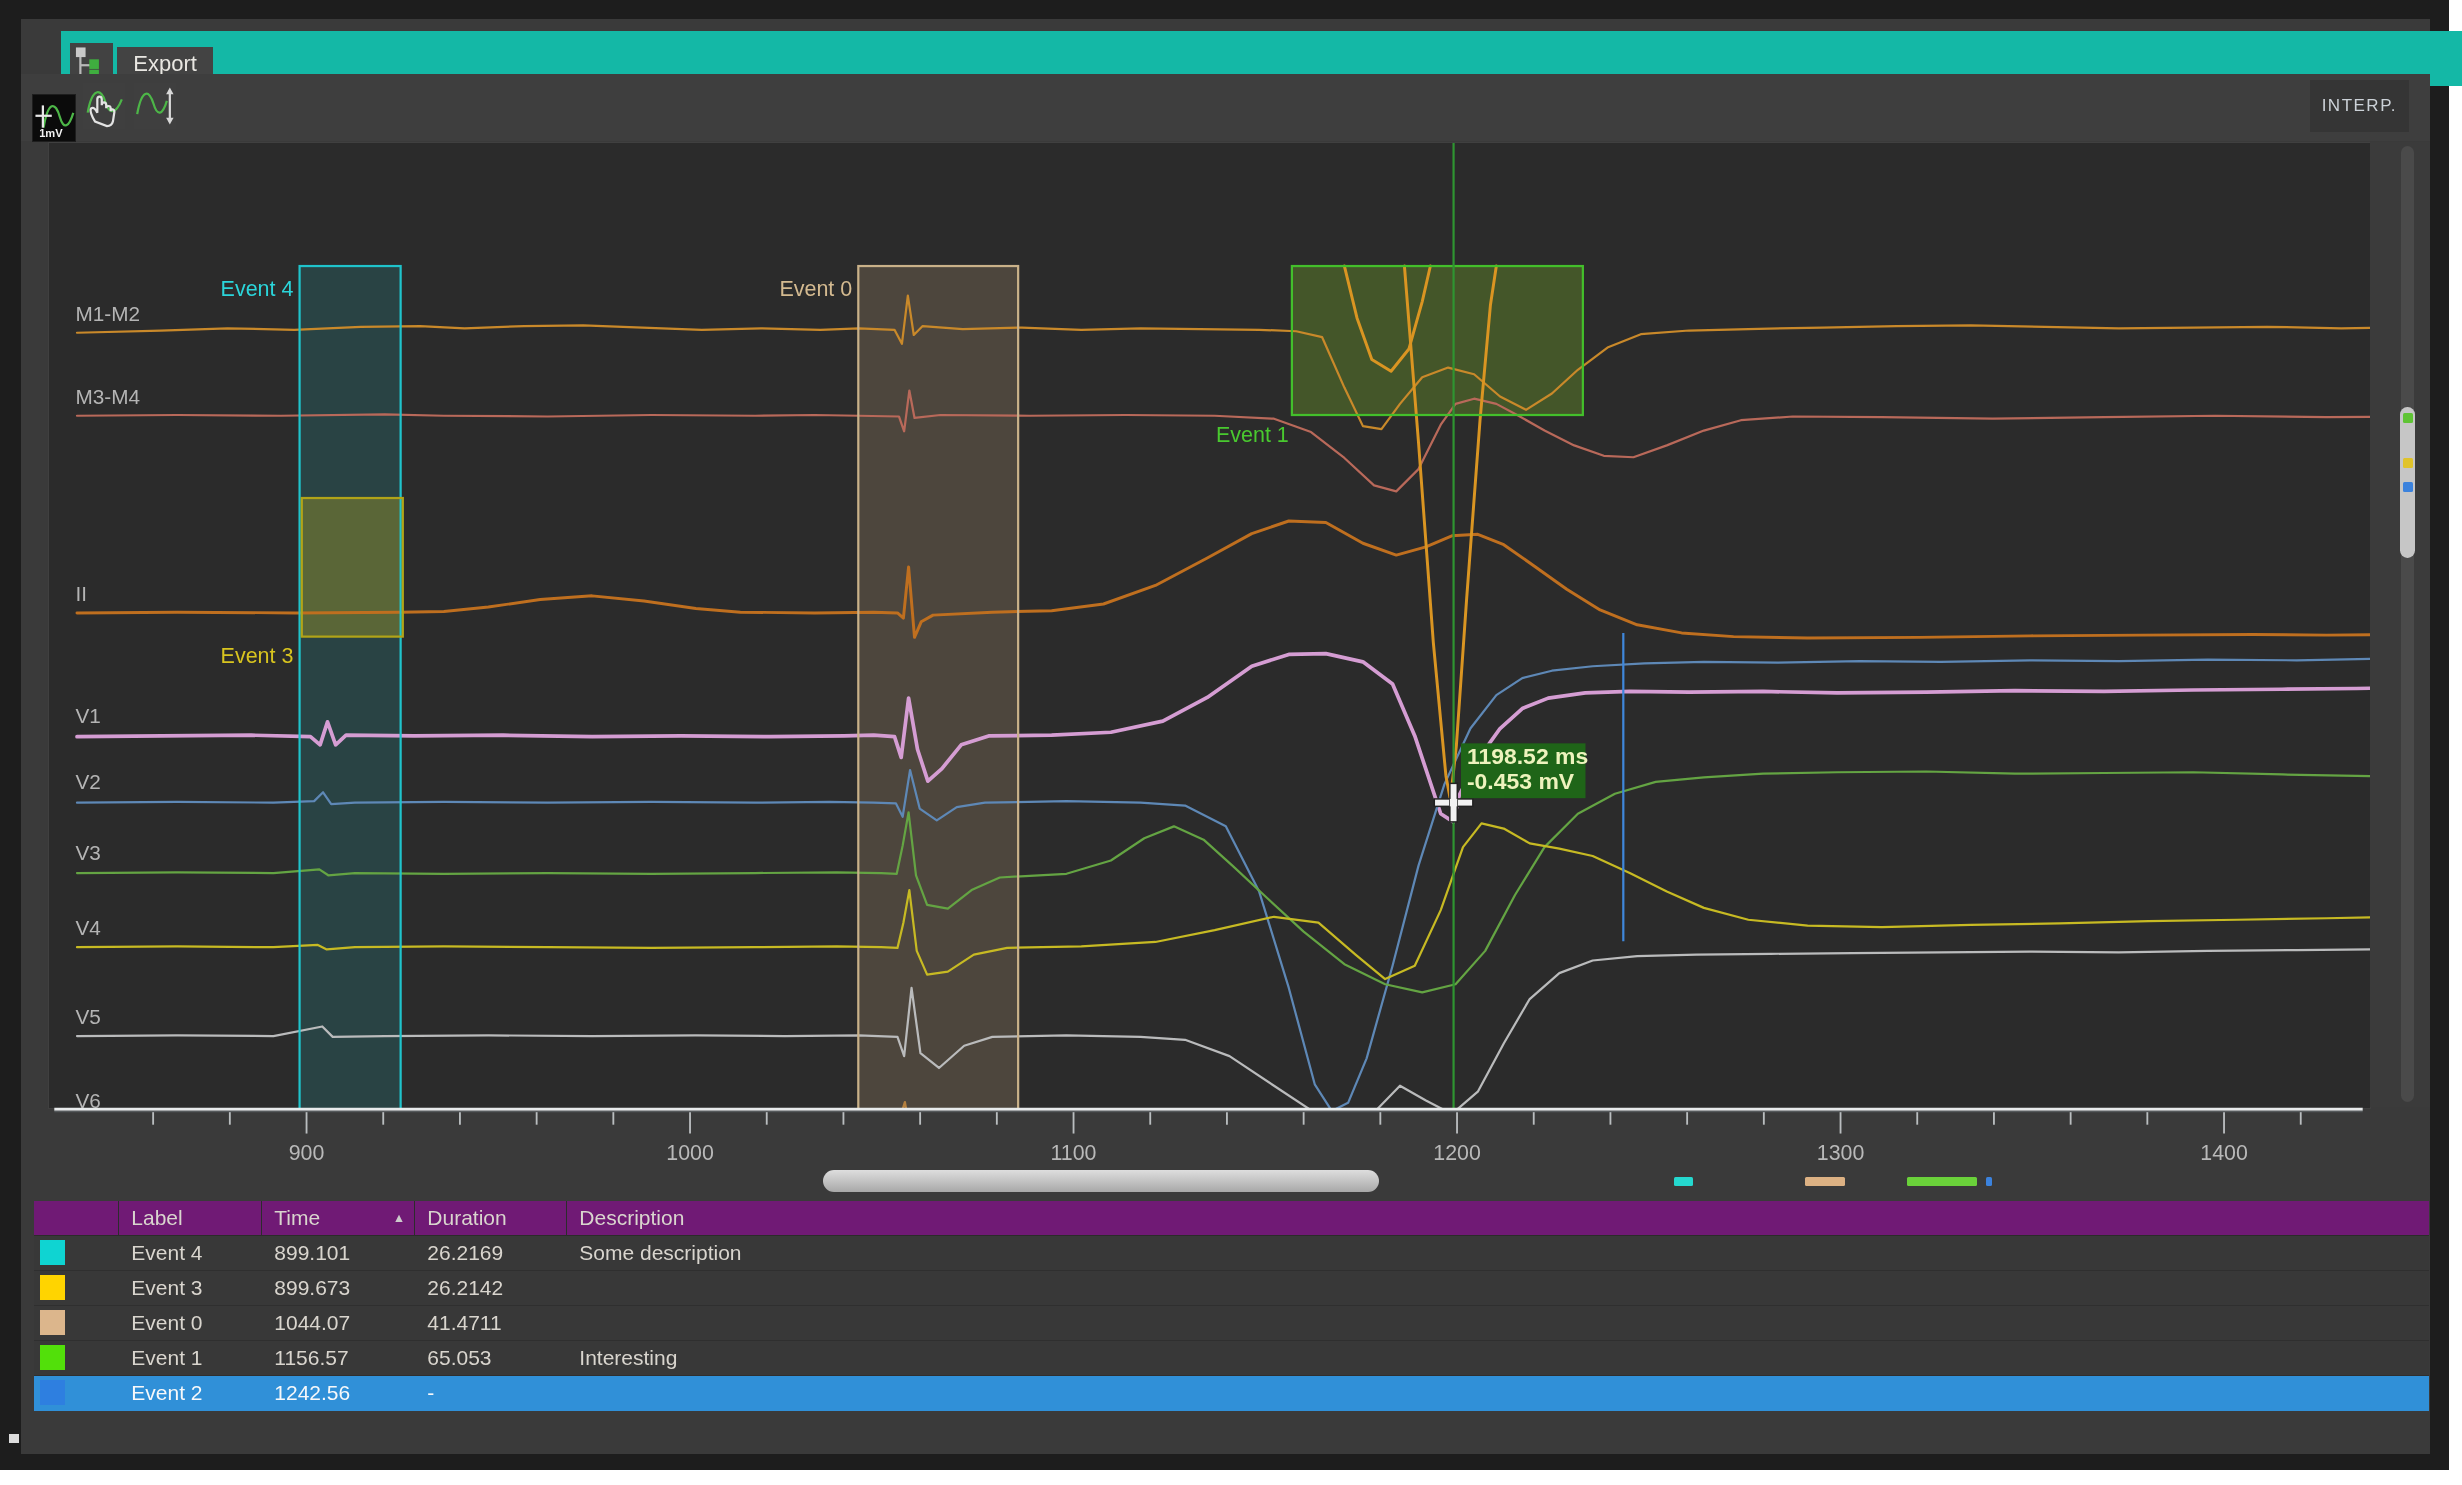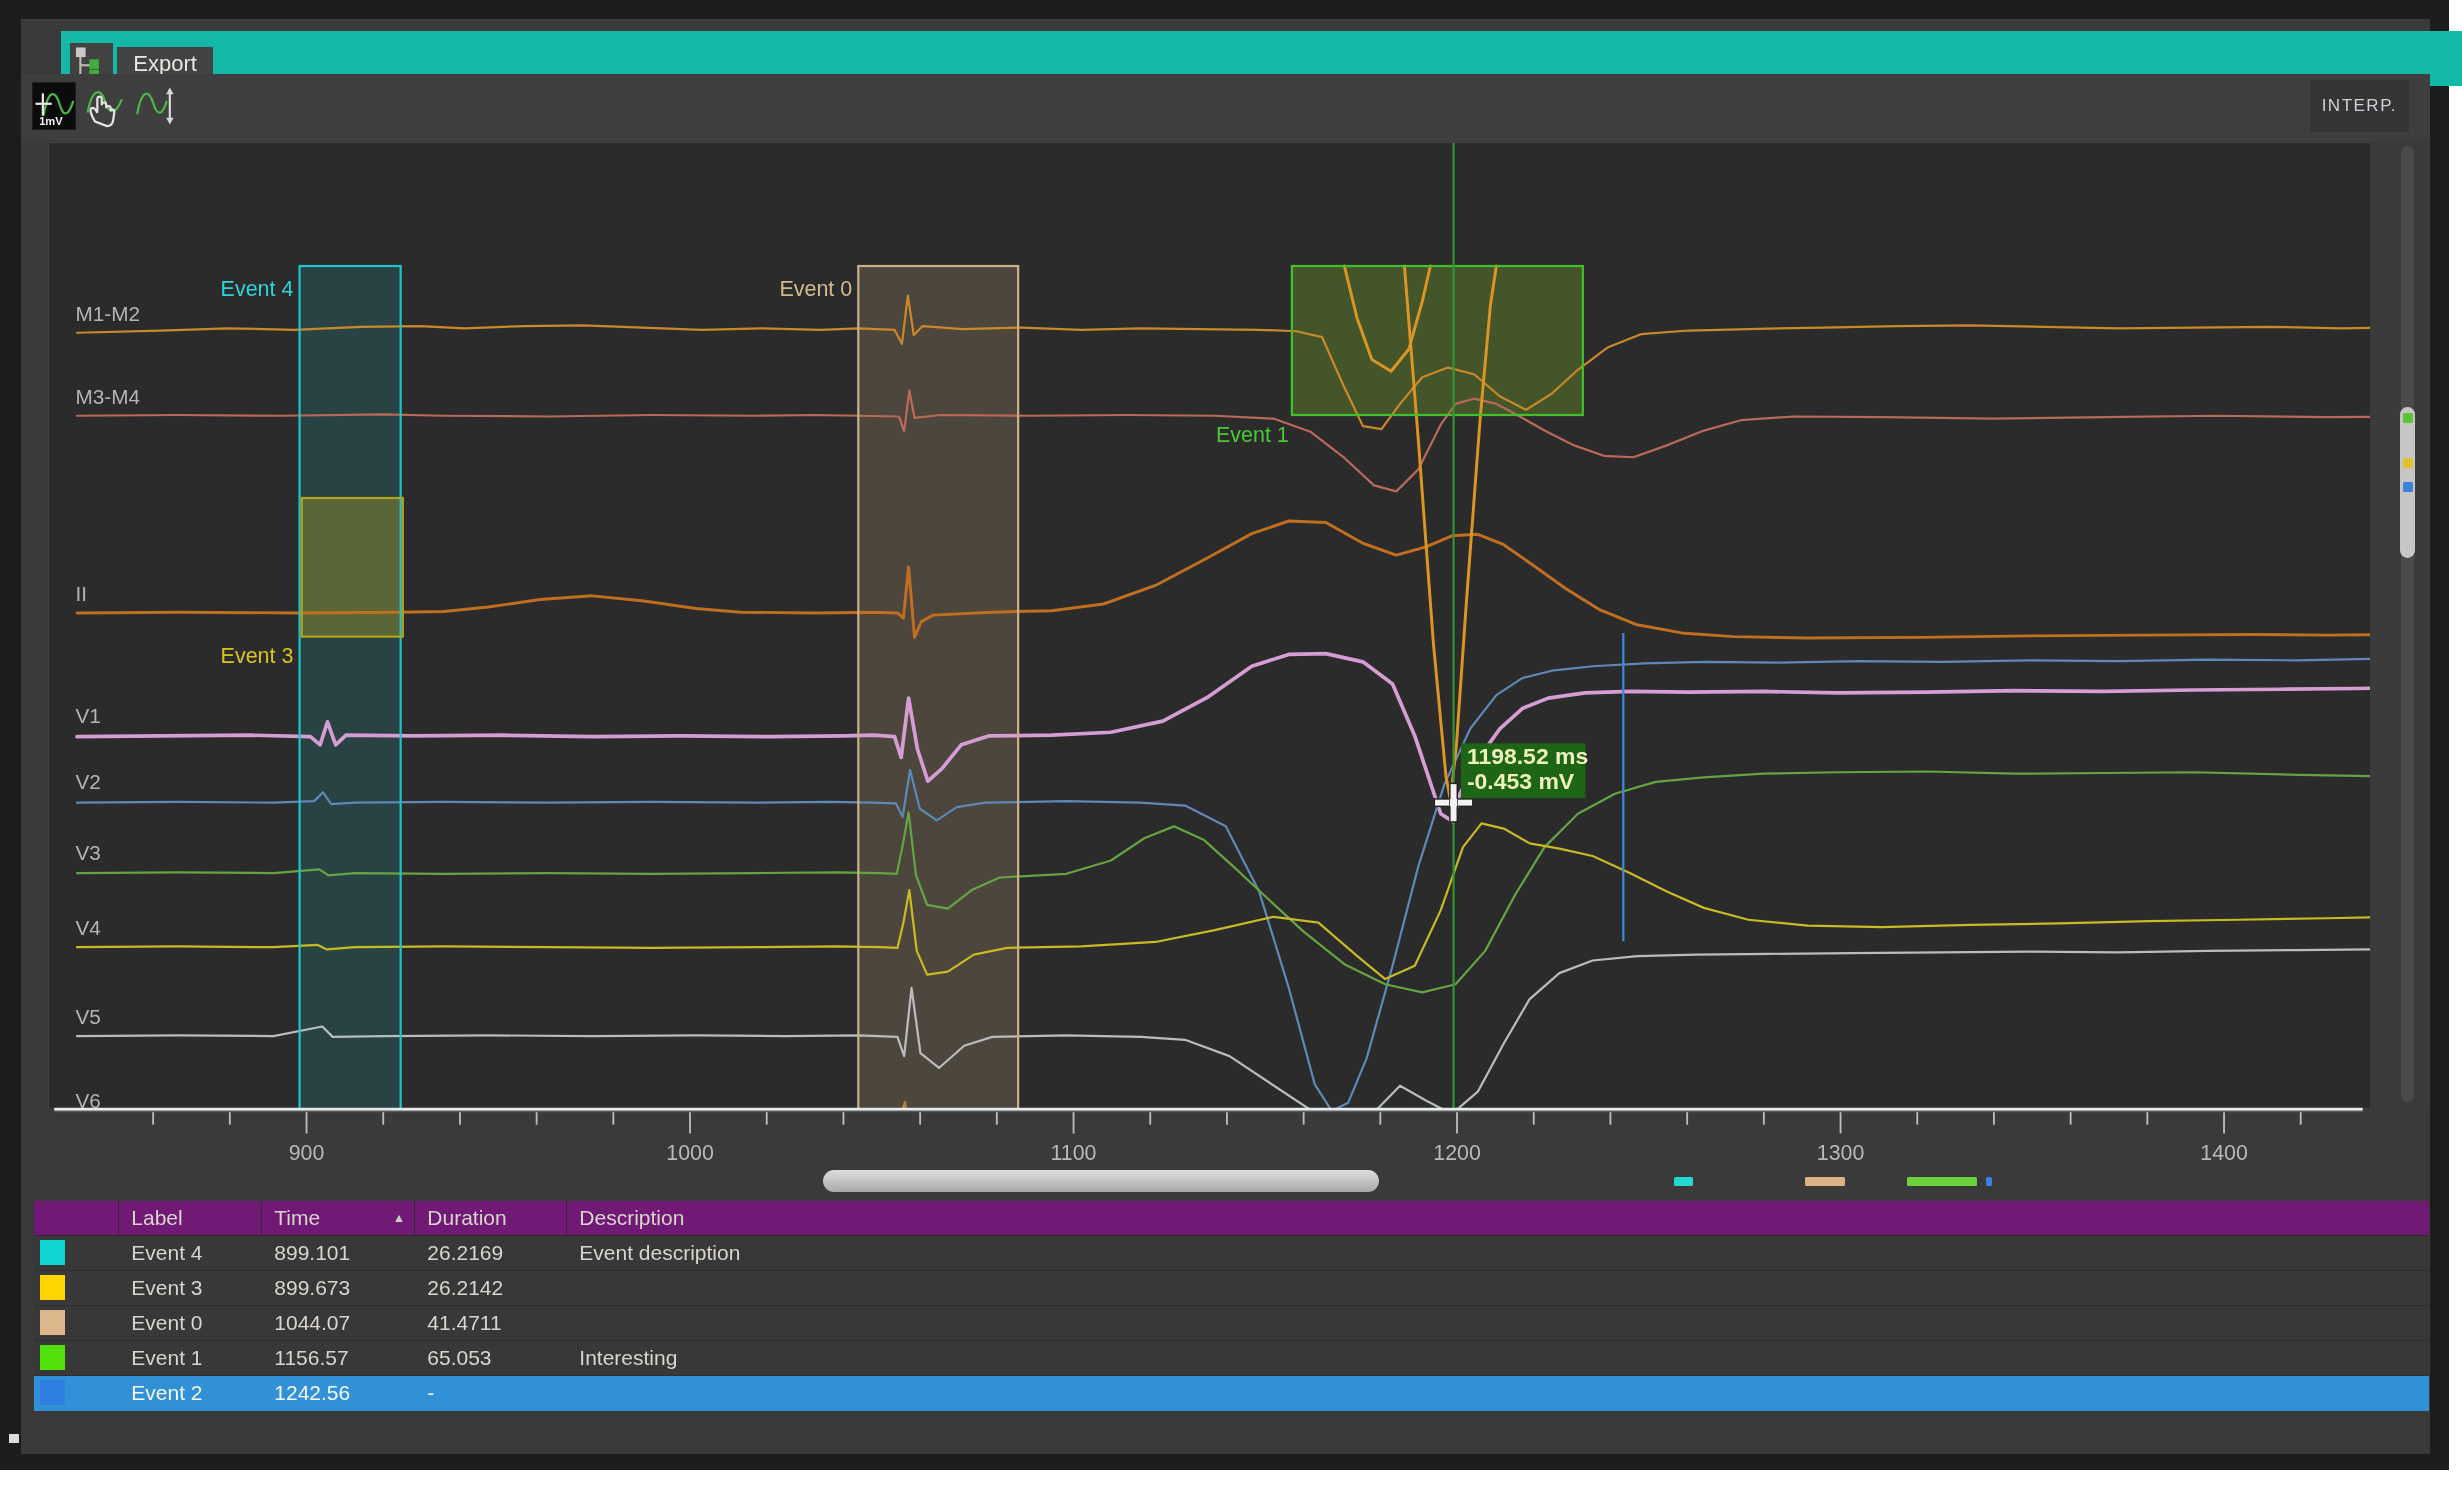--- a/index.html
+++ b/index.html
@@ -7,21 +7,21 @@
   #window{position:absolute;left:0;top:0;width:2449px;height:1470px;background:#1d1d1d;}
   #panel{position:absolute;left:21px;top:19px;width:2409px;height:1435px;background:#3a3a3a;}
   
   #menubar{position:absolute;left:0;top:12px;width:100%;height:55px;background:#14b8a6;margin-left:40px;}
   #app-icon-btn{position:absolute;left:9px;top:12px;width:43px;height:43px;background:#424242;}
   #export-item{position:absolute;left:56px;top:16.3px;height:33px;padding:0 16.3px;background:#434343;color:#e9e7e2;font-size:22px;line-height:33px;}
   
   #toolbar{position:absolute;left:0;top:55px;width:100%;height:67px;background:#3e3e3e;}
   .toolbtn{position:absolute;top:9px;width:42px;height:46px;background:#3f3f3f;}
   .toolbtn.sel{background:#0b0b0b;outline:1.5px solid #1e1e1e;}
-  #toolbtn-marker{left:12px;} #toolbtn-pan{left:62px;} #toolbtn-scale{left:113px;}
+  #toolbtn-marker{left:12px;margin-top:12px;} #toolbtn-pan{left:62px;} #toolbtn-scale{left:113px;}
   #interp{position:absolute;right:21px;top:6px;height:52px;padding:0 12px;background:#353535;color:#ccd2d8;font-size:17px;line-height:52px;letter-spacing:1.5px;}
   
   #plot-wrap{position:absolute;left:27.4px;top:123px;width:2321px;height:965px;background:#2b2b2b;border:0.7px solid #404040;}
   #plot-svg{position:absolute;left:0;top:0;}
   #axis-svg{position:absolute;left:27.4px;top:1088px;}
   
   #vscroll{position:absolute;left:2349px;top:123px;width:60px;height:965px;background:#3b3b3b;}
   #vtrack{position:absolute;left:31px;top:4.4px;width:13.3px;height:956px;background:#4a4a4a;border-radius:6.7px;}
   #vthumb{position:absolute;left:30px;width:15px;background:#c6c6c6;border-radius:7.4px;}
   .vmark{position:absolute;left:33px;width:10.4px;border-radius:1.5px;}
@@ -207,21 +207,21 @@
         <div class="th"><span>Time</span><span class="sort">▲</span></div>
         <div class="th">Duration</div>
         <div class="th" style="border-right:none">Description</div>
       </div>
       <div id="tbody">
           <div class="trow">
             <div class="tcell"><span class="chip" style="background: rgb(15, 212, 210);"></span></div>
             <div class="tcell">Event 4</div>
             <div class="tcell">899.101</div>
             <div class="tcell">26.2169</div>
-            <div class="tcell">Event description</div>
+            <div class="tcell">Some description</div>
           </div>
           <div class="trow">
             <div class="tcell"><span class="chip" style="background: rgb(255, 212, 0);"></span></div>
             <div class="tcell">Event 3</div>
             <div class="tcell">899.673</div>
             <div class="tcell">26.2142</div>
             <div class="tcell"></div>
           </div>
           <div class="trow">
             <div class="tcell"><span class="chip" style="background: rgb(220, 182, 140);"></span></div>

